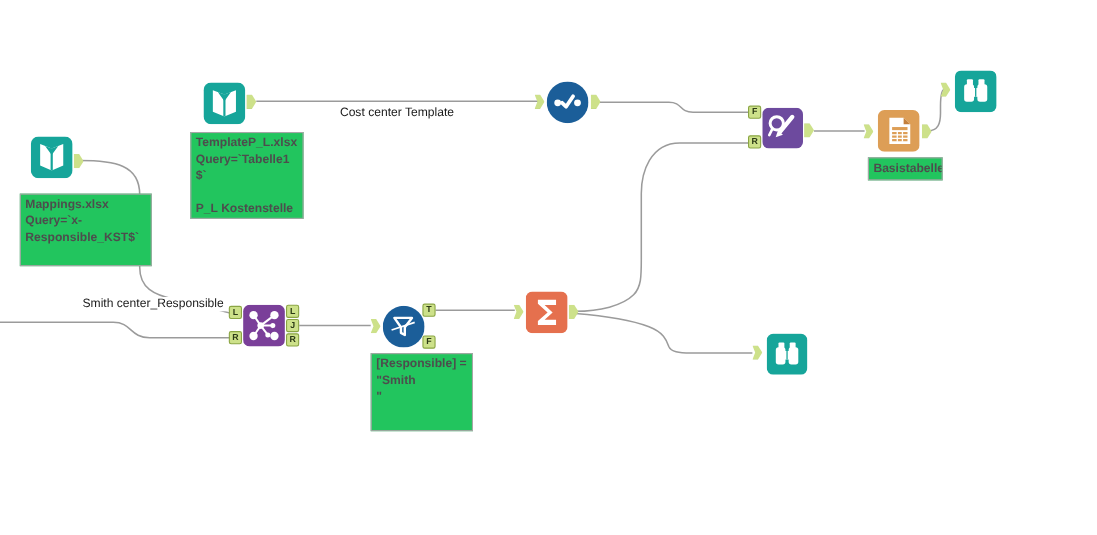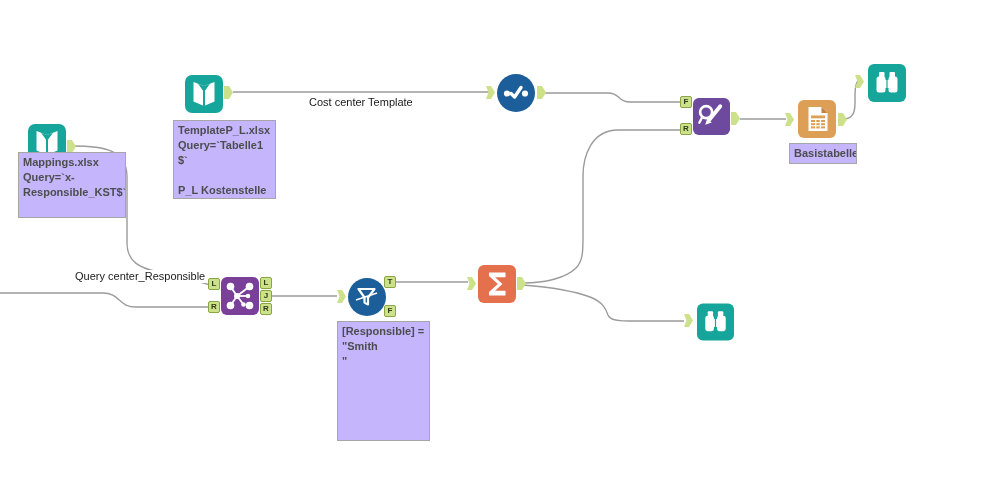--- a/index.html
+++ b/index.html
@@ -14,21 +14,21 @@
   .wires path{fill:none;stroke:var(--wire);stroke-width:1.4px}
   .tool{position:absolute;width:38px;height:38px}
   .tool svg{display:block;width:100%;height:100%}
   .anchor{position:absolute;width:9px;height:13px;background:var(--anchor-fill);
     clip-path:polygon(0 0,55% 0,100% 50%,55% 100%,0 100%);
     filter:drop-shadow(0 0 0.6px var(--anchor-border))}
   .anchor.in{clip-path:polygon(0 0,55% 0,100% 50%,55% 100%,0 100%,28% 50%)}
   .anchor-letter{position:absolute;width:12px;height:12px;background:var(--anchor-fill);
     border:1px solid var(--anchor-border);border-radius:2px;font:bold 8px/10px "Liberation Sans",sans-serif;
     color:#2c3a16;text-align:center}
-  .annotation{position:absolute;background:#c4b5fd;border:1px solid var(--ann-border);
+  .annotation{position:absolute;background:#22c55e;border:1px solid var(--ann-border);
     color:#4d4d4d;font:bold 11px/15px "Liberation Sans",sans-serif;padding:2px 4px;
     white-space:pre-line;overflow:hidden}
   .wire-label{position:absolute;background:#fff;color:#1a1a1a;
     font:11px/13px "Liberation Sans",sans-serif;padding:0 3px;white-space:nowrap}
 </style>
 </head>
 <body>
 
 <div class="canvas">
 
@@ -39,21 +39,21 @@
     <path d="M540 93 H608 C621 93 617 102 630 102 H682"></path>
     <path d="M523 283 C545 283 566 278 576 268 C583 261 583 251 583 236 V176 C583 157 591 130 618 130 H682"></path>
     <path d="M523 285 C548 287 574 291 590 297 C603 302 606 309 608 315 C610 320 617 321 628 321 H684"></path>
     <path d="M272 296 H337"></path>
     <path d="M396 282 H468"></path>
     <path d="M740 119 H786"></path>
     <path d="M843 119 C853 119 855 112 855 103 V97 C855 88 856 81 859 81"></path>
   </svg>
 
   <div class="wire-label" style="left:306px;top:96px">Cost center Template</div>
-  <div class="wire-label" style="left:72px;top:270px">Query center_Responsible</div>
+  <div class="wire-label" style="left:72px;top:270px">Smith center_Responsible</div>
 
   <div class="tool" style="left:185px;top:75px">
     <svg viewBox="0 0 38 38">
       <rect width="38" height="38" rx="7" style="fill:var(--teal)"></rect>
       <path d="M19 11 L8.5 7 V26.5 L19 31 L29.5 26.5 V7 Z" fill="#fff"></path>
       <path d="M19 11 V31" stroke="#16a59a" stroke-width="2"></path>
       <path d="M19 11 L13 8.7 L19 17 L25 8.7 Z" style="fill:var(--teal)"></path>
     </svg>
   </div>
   <div class="anchor" style="left:224px;top:86px"></div>
@@ -65,21 +65,21 @@
 
   <div class="tool" style="left:28px;top:124px">
     <svg viewBox="0 0 38 38">
       <rect width="38" height="38" rx="7" style="fill:var(--teal)"></rect>
       <path d="M19 11 L8.5 7 V26.5 L19 31 L29.5 26.5 V7 Z" fill="#fff"></path>
       <path d="M19 11 V31" stroke="#16a59a" stroke-width="2"></path>
       <path d="M19 11 L13 8.7 L19 17 L25 8.7 Z" style="fill:var(--teal)"></path>
     </svg>
   </div>
   <div class="anchor" style="left:67px;top:140px"></div>
-  <div class="annotation" style="left:18px;top:152px;width:108px;height:66px">Mappings.xlsx
+  <div class="annotation" style="left:18px;top:176px;width:120px;height:66px">Mappings.xlsx
 Query=`x-
 Responsible_KST$`</div>
 
   <div class="tool" style="left:497px;top:74px">
     <svg viewBox="0 0 38 38">
       <circle cx="19" cy="19" r="19" style="fill:var(--select-blue)"></circle>
       <circle cx="10" cy="19.5" r="3.1" fill="#fff"></circle>
       <circle cx="28" cy="19.5" r="3.1" fill="#fff"></circle>
       <path d="M14 19.5 L17.6 23 L24 13.5" stroke="#fff" stroke-width="3.4" fill="none" stroke-linecap="round" stroke-linejoin="round"></path>
     </svg>
@@ -115,21 +115,21 @@
   <div class="tool" style="left:348px;top:278px">
     <svg viewBox="0 0 38 38">
       <circle cx="19" cy="19" r="19" style="fill:var(--select-blue)"></circle>
       <path d="M10.5 11 H26.5 L20 19.5 V26.5 L16.5 24.6 V19.5 Z" fill="none" stroke="#fff" stroke-width="2.2" stroke-linejoin="round"></path>
       <line x1="8" y1="22" x2="29" y2="15" stroke="#fff" stroke-width="1.6"></line>
     </svg>
   </div>
   <div class="anchor in" style="left:337px;top:290px"></div>
   <div class="anchor-letter" style="left:384px;top:276px">T</div>
   <div class="anchor-letter" style="left:384px;top:305px">F</div>
-  <div class="annotation" style="left:337px;top:321px;width:93px;height:120px">[Responsible] =
+  <div class="annotation" style="left:337px;top:321px;width:93px;height:71px">[Responsible] =
 "Smith
 "</div>
 
   <div class="tool" style="left:478px;top:265px">
     <svg viewBox="0 0 38 38">
       <rect width="38" height="38" rx="6" style="fill:var(--summarize-orange)"></rect>
       <path d="M11 7.5 h16.5 v4.8 h-10.4 l7.3 6.7 -7.3 6.7 h10.4 v4.8 H11 v-3.6 l8.8 -7.9 -8.8 -7.9 z" fill="#fff"></path>
     </svg>
   </div>
   <div class="anchor in" style="left:467px;top:277px"></div>

